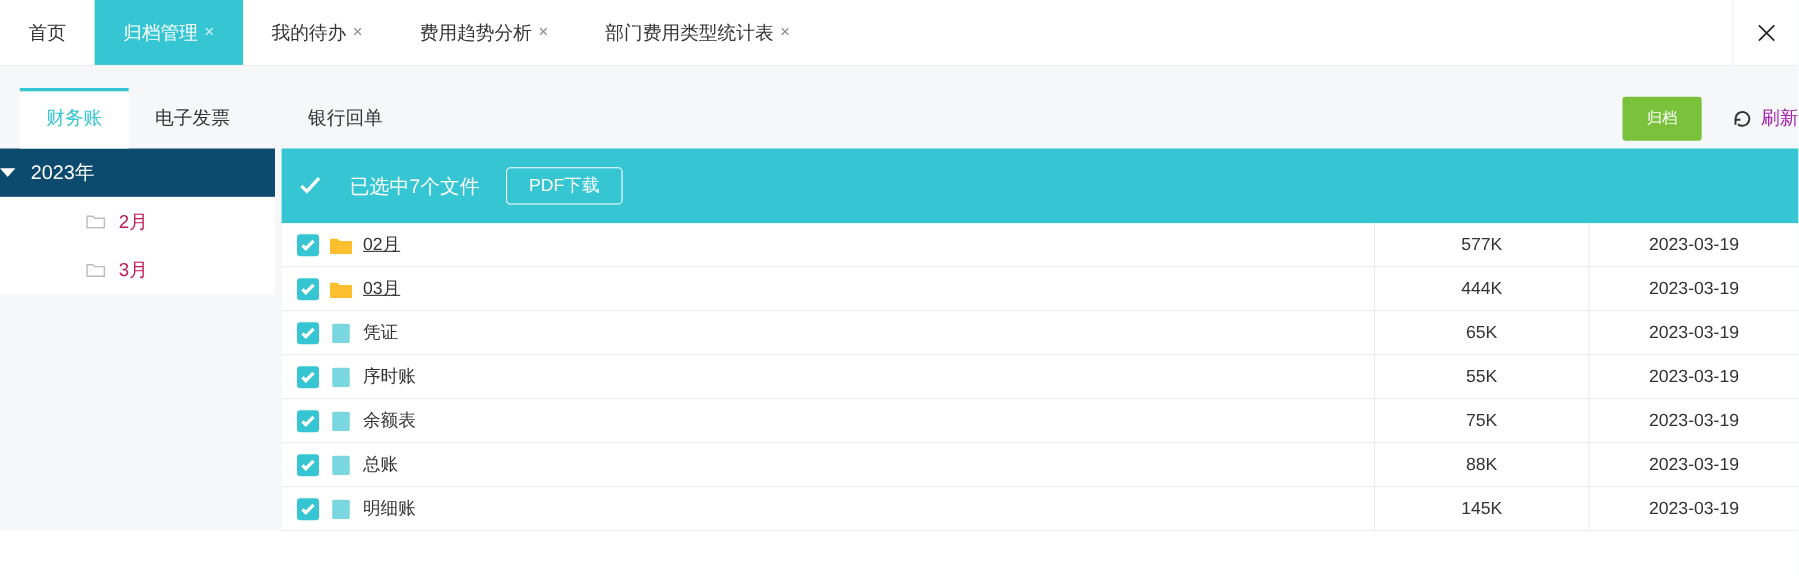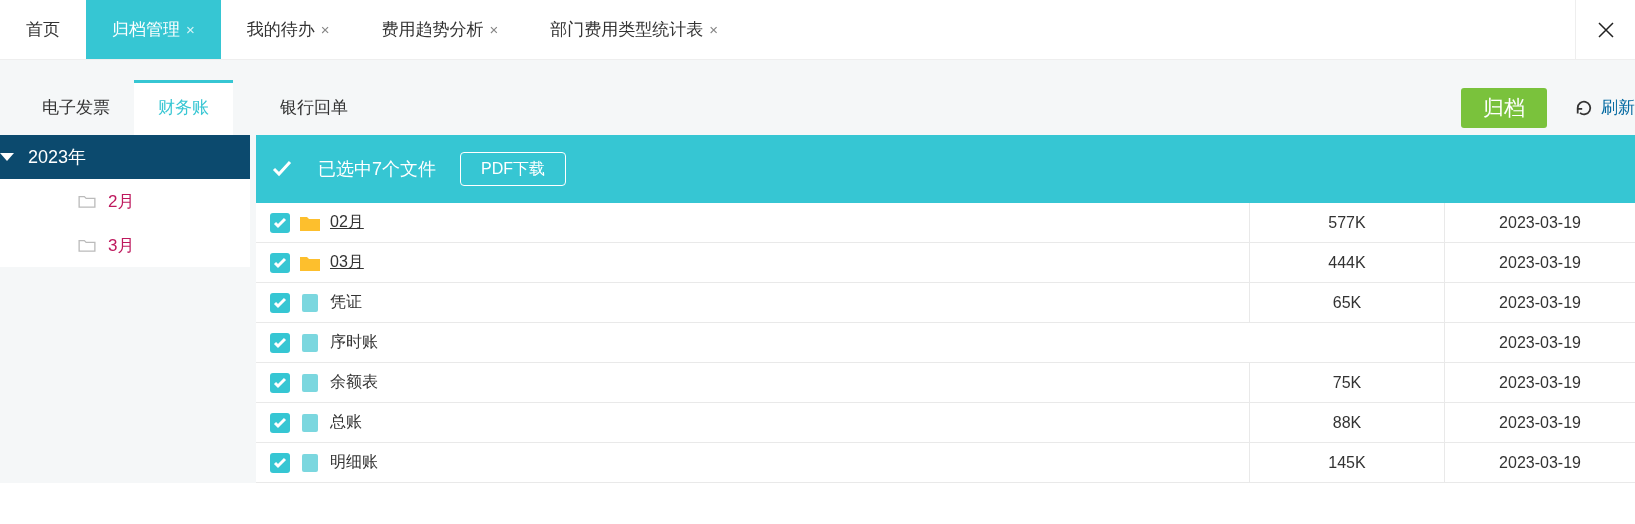--- a/index.html
+++ b/index.html
@@ -140,28 +140,28 @@
     justify-content: flex-end;
     gap: 28px;
   }
   .btn-archive {
     background: #7ac23c;
     color: #fff;
     border: none;
     border-radius: 3px;
     height: 40px;
     padding: 0 22px;
-    font-size: 21px;
+    font-size: 14px;
     cursor: pointer;
   }
   .refresh {
     display: flex;
     align-items: center;
     gap: 8px;
-    color: #0369a1;
+    color: #a21caf;
     cursor: pointer;
     font-size: 17px;
   }
   .refresh-icon {
     width: 18px; height: 18px;
     stroke: #333; fill: none; stroke-width: 2;
   }
 
   
   .sel-bar {
@@ -268,22 +268,22 @@
     <svg class="x-icon" viewBox="0 0 18 18">
       <path d="M2 2 L16 16 M16 2 L2 16"></path>
     </svg>
   </div>
 </div>
 
 <div class="workspace">
 
   <div class="side-col">
     <div class="sub-tabs">
+      <div class="sub-tab active">财务账</div>
       <div class="sub-tab">电子发票</div>
-      <div class="sub-tab active">财务账</div>
     </div>
     <div class="tree">
       <div class="tree-year">
         <span class="caret"></span>
         <span>2023年</span>
       </div>
       <div class="tree-month">
         <svg class="folder-outline" viewBox="0 0 20 16">
           <path d="M1 3 h6 l2 2 h10 v10 H1 Z"></path>
         </svg>
@@ -372,20 +372,21 @@
         <span class="chk">
           <svg viewBox="0 0 14 14">
               <path d="M2 7 l3 3 L12 3"></path>
             </svg>
         </span>
         <svg class="file-teal" viewBox="0 0 20 18">
           <rect x="2" y="0" width="16" height="18" rx="2"></rect>
         </svg>
         <span>序时账</span>
       </div>
+      <div class="file-size-cell">55K</div>
       <div class="file-date-cell">2023-03-19</div>
     </div>
     <div class="file-row">
       <div class="file-name-cell">
         <span class="chk">
           <svg viewBox="0 0 14 14">
               <path d="M2 7 l3 3 L12 3"></path>
             </svg>
         </span>
         <svg class="file-teal" viewBox="0 0 20 18">

